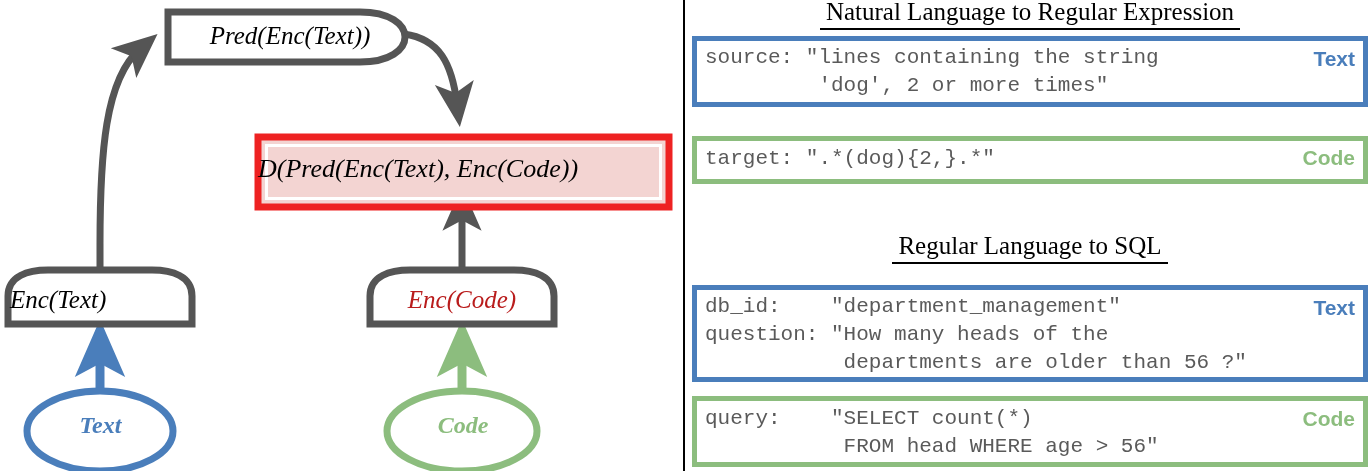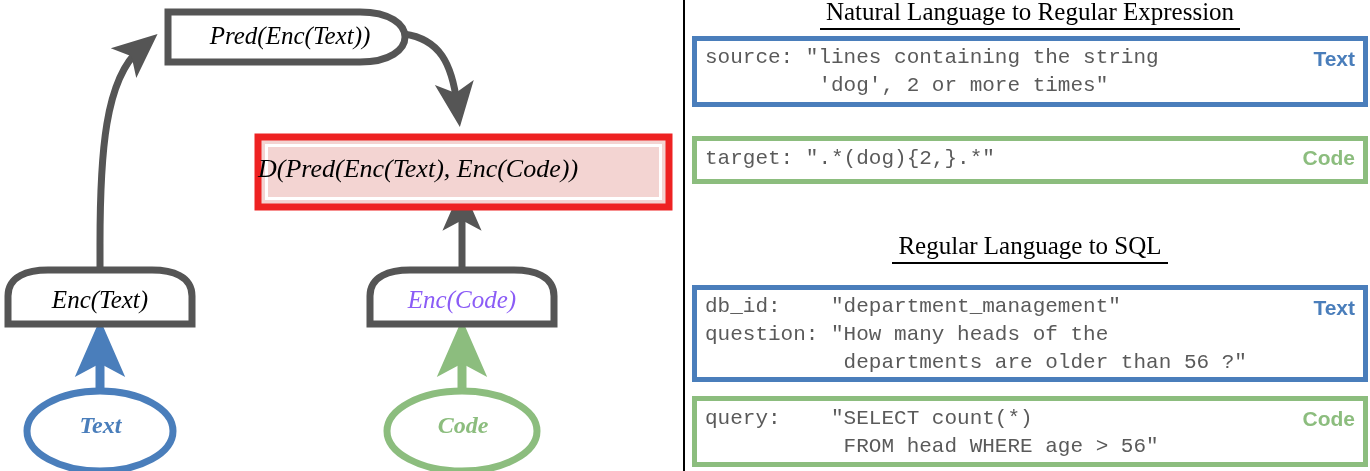--- a/index.html
+++ b/index.html
@@ -42,29 +42,29 @@
     color: #000000;
   }
   #label-dist {
     left: 258px; top: 150px;
     width: 410px; text-align: left;
     font-size: 26px;
     color: #000000;
   }
   #label-enc-text {
     left: 10px; top: 282px;
-    width: 180px; text-align: center;
+    width: 180px; text-align: left;
     font-size: 25px;
     color: #000000;
   }
   #label-enc-code {
     left: 372px; top: 282px;
     width: 180px; text-align: center;
     font-size: 25px;
-    color: #8b5cf6;
+    color: #b91c1c;
   }
   #label-text-oval {
     left: 28px; top: 408px;
     width: 145px; text-align: center;
     font-size: 24px;
     font-weight: bold;
     color: #4a7ebb;
   }
   #label-code-oval {
     left: 388px; top: 408px;

